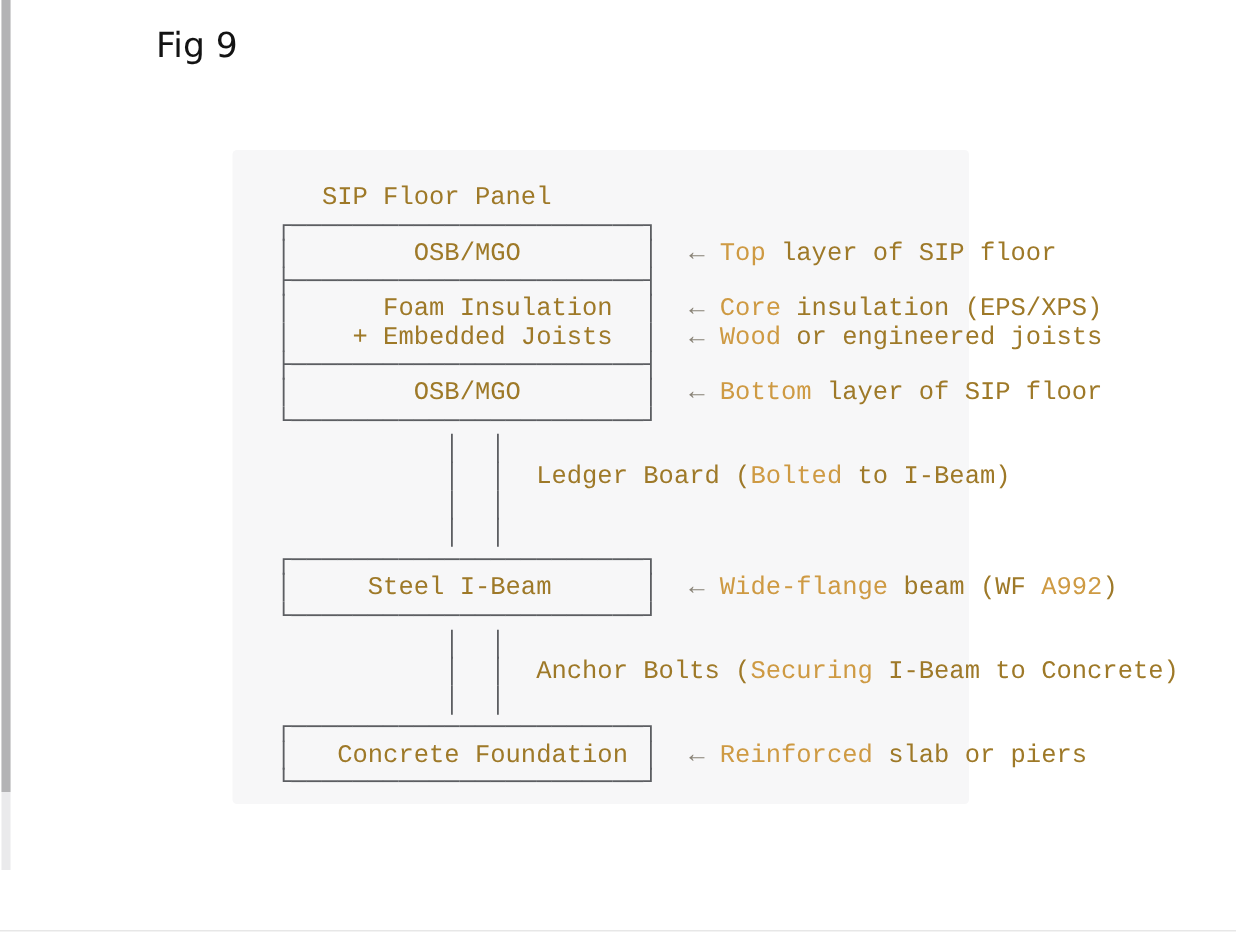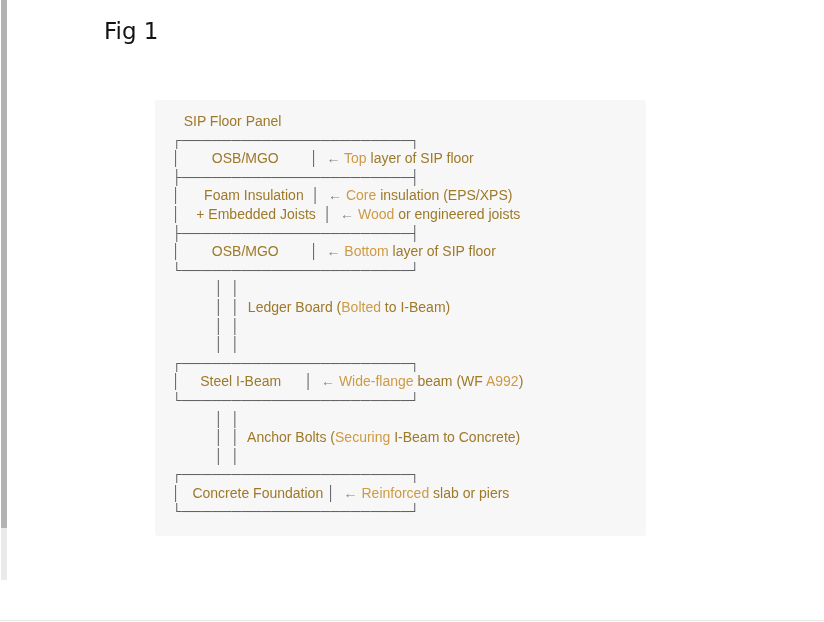--- a/index.html
+++ b/index.html
@@ -30,24 +30,24 @@
     font-family: "DejaVu Sans", sans-serif;
   }
   
   .code-panel {
     position: absolute; left: 155px; top: 100px;
     width: 491px; height: 436px;
     background: #f7f7f8;
     border-radius: 3px;
   }
   pre.ascii {
-    margin: 0;
+    margin: 12px;
     padding: 12px 0 0 17px;
-    font-family: Liberation Sans, sans-serif;
-    font-size: 14px;
+    font-family: Liberation Mono, monospace;
+    font-size: 17px;
     line-height: 18.6px;
   }
   .dline { white-space: pre; height: 18.6px; }
   .tok-frame { color: var(--tok-frame); }
   .tok-dark  { color: var(--tok-dark); }
   .tok-light { color: var(--tok-light); text-align: center; }
   .tok-arrow { color: var(--tok-arrow); }
   
   .bottom-line {
     position: absolute; left: 0; bottom: 1px;
@@ -55,19 +55,19 @@
     background: #e7e7e7;
   }
 </style>
 </head>
 <body>
 
 <div class="scroll-track">
   <div class="scroll-thumb"></div>
 </div>
 
-<h1 class="fig-title">Fig 1</h1>
+<h1 class="fig-title">Fig 9</h1>
 
 <div class="code-panel">
   <pre class="ascii" id="diagram"><div class="dline"><span class="tok-dark">   SIP Floor Panel</span></div><div class="dline"><span class="tok-frame">┌───────────────────────┐</span></div><div class="dline"><span class="tok-frame">│</span><span class="tok-dark">        OSB/MGO        </span><span class="tok-frame">│</span><span class="tok-arrow">  ← </span><span class="tok-light">Top</span><span class="tok-dark"> layer of SIP floor</span></div><div class="dline"><span class="tok-frame">├───────────────────────┤</span></div><div class="dline"><span class="tok-frame">│</span><span class="tok-dark">      Foam Insulation  </span><span class="tok-frame">│</span><span class="tok-arrow">  ← </span><span class="tok-light">Core</span><span class="tok-dark"> insulation (EPS/XPS)</span></div><div class="dline"><span class="tok-frame">│</span><span class="tok-dark">    + Embedded Joists  </span><span class="tok-frame">│</span><span class="tok-arrow">  ← </span><span class="tok-light">Wood</span><span class="tok-dark"> or engineered joists</span></div><div class="dline"><span class="tok-frame">├───────────────────────┤</span></div><div class="dline"><span class="tok-frame">│</span><span class="tok-dark">        OSB/MGO        </span><span class="tok-frame">│</span><span class="tok-arrow">  ← </span><span class="tok-light">Bottom</span><span class="tok-dark"> layer of SIP floor</span></div><div class="dline"><span class="tok-frame">└───────────────────────┘</span></div><div class="dline"><span class="tok-frame">           │  │</span></div><div class="dline"><span class="tok-frame">           │  │  </span><span class="tok-dark">Ledger Board (</span><span class="tok-light">Bolted</span><span class="tok-dark"> to I-Beam)</span></div><div class="dline"><span class="tok-frame">           │  │</span></div><div class="dline"><span class="tok-frame">           │  │</span></div><div class="dline"><span class="tok-frame">┌───────────────────────┐</span></div><div class="dline"><span class="tok-frame">│</span><span class="tok-dark">     Steel I-Beam      </span><span class="tok-frame">│</span><span class="tok-arrow">  ← </span><span class="tok-light">Wide-flange</span><span class="tok-dark"> beam (WF </span><span class="tok-light">A992</span><span class="tok-dark">)</span></div><div class="dline"><span class="tok-frame">└───────────────────────┘</span></div><div class="dline"><span class="tok-frame">           │  │</span></div><div class="dline"><span class="tok-frame">           │  │  </span><span class="tok-dark">Anchor Bolts (</span><span class="tok-light">Securing</span><span class="tok-dark"> I-Beam to Concrete)</span></div><div class="dline"><span class="tok-frame">           │  │</span></div><div class="dline"><span class="tok-frame">┌───────────────────────┐</span></div><div class="dline"><span class="tok-frame">│</span><span class="tok-dark">   Concrete Foundation </span><span class="tok-frame">│</span><span class="tok-arrow">  ← </span><span class="tok-light">Reinforced</span><span class="tok-dark"> slab or piers</span></div><div class="dline"><span class="tok-frame">└───────────────────────┘</span></div></pre>
 </div>
 
 <div class="bottom-line"></div>
 
 </body></html>

